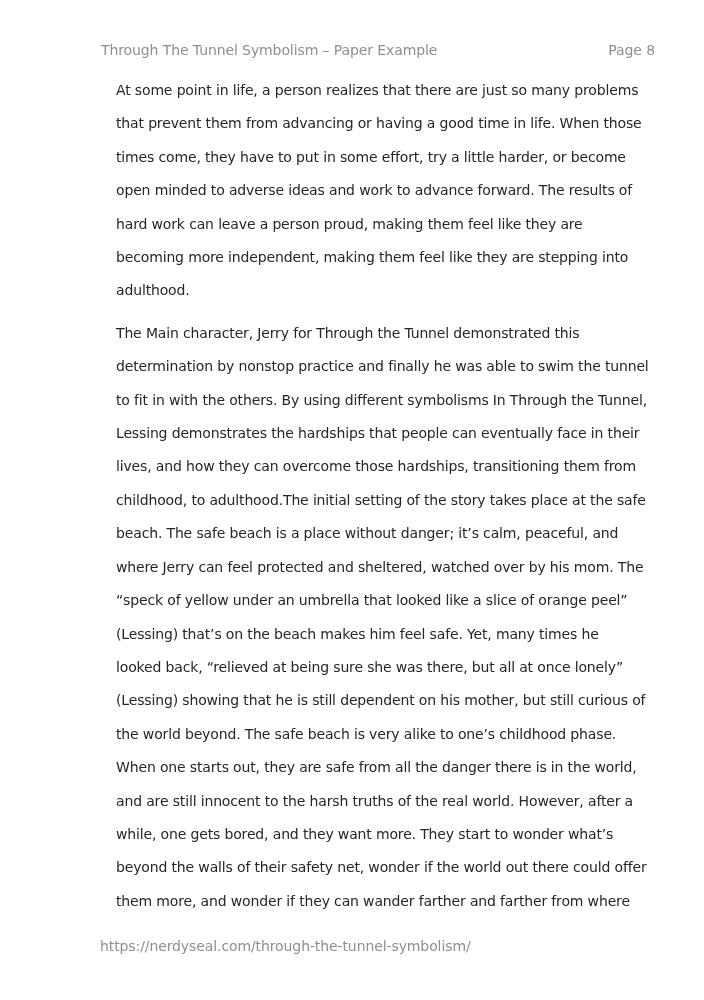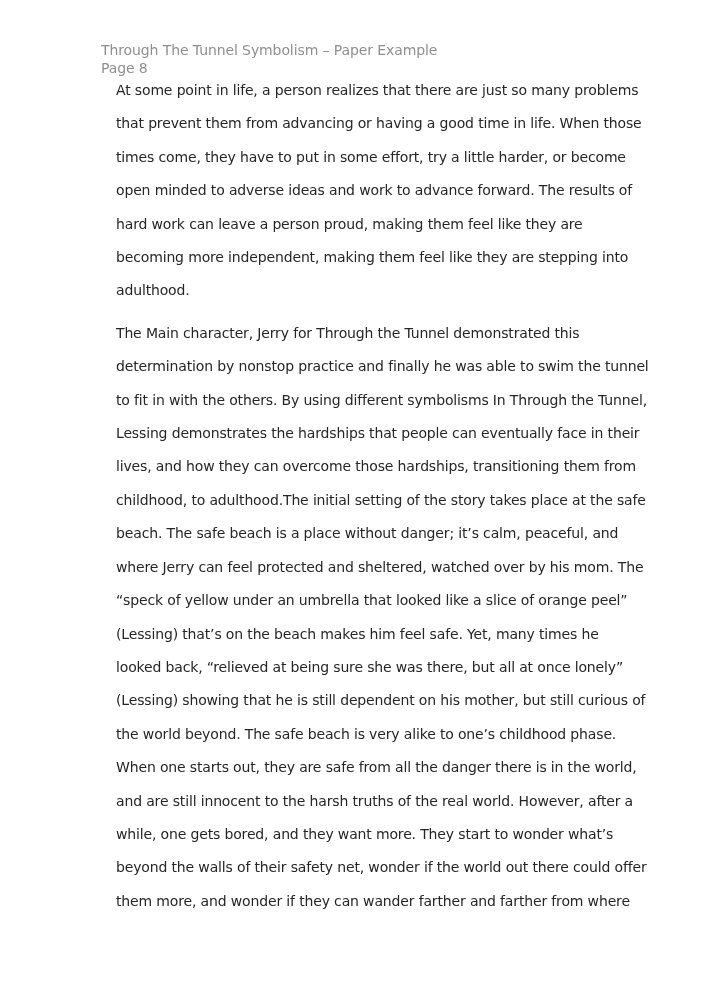--- a/index.html
+++ b/index.html
@@ -22,21 +22,20 @@
     top: 41px;
     left: 101px;
     width: 554px;
     display: flex;
     justify-content: space-between;
     align-items: baseline;
     color: var(--muted);
     font-size: 14px;
     line-height: 18px;
     letter-spacing: -0.1px;
-    flex-direction: column;
   }
   .body {
     position: absolute;
     top: 74px;
     left: 116px;
     width: 600px;
     color: var(--text);
   }
   .para {
     font-size: 14px;
@@ -86,14 +85,17 @@
 looked back, “relieved at being sure she was there, but all at once lonely”
 (Lessing) showing that he is still dependent on his mother, but still curious of
 the world beyond. The safe beach is very alike to one’s childhood phase.
 When one starts out, they are safe from all the danger there is in the world,
 and are still innocent to the harsh truths of the real world. However, after a
 while, one gets bored, and they want more. They start to wonder what’s
 beyond the walls of their safety net, wonder if the world out there could offer
 them more, and wonder if they can wander farther and farther from where</p>
   </div>
 
+  <div class="footer">
+    <span>https://nerdyseal.com/through-the-tunnel-symbolism/</span>
+  </div>
 
 </div>
 
 </body></html>

